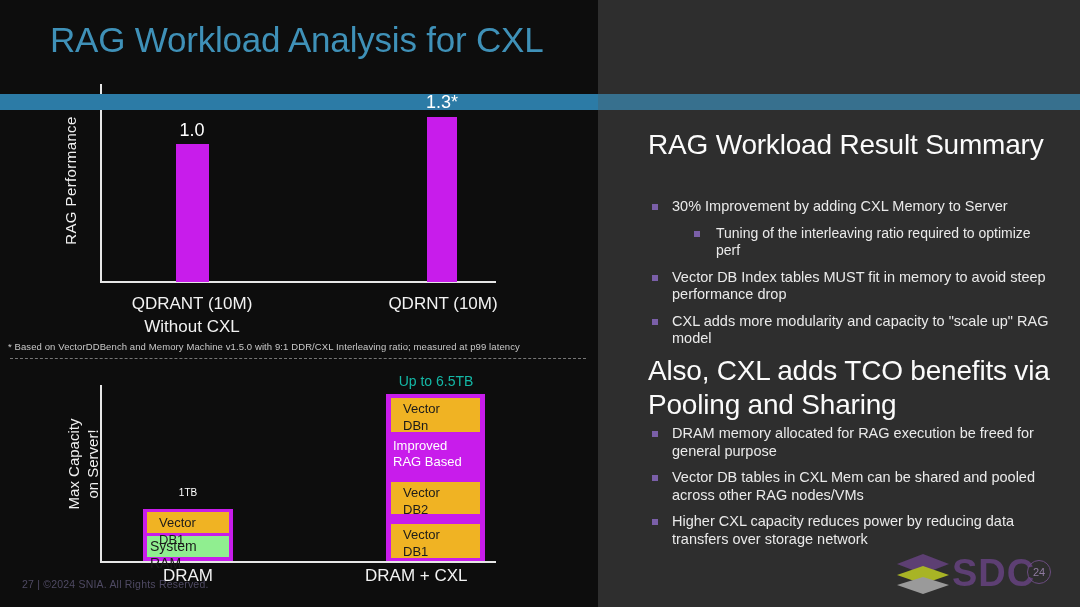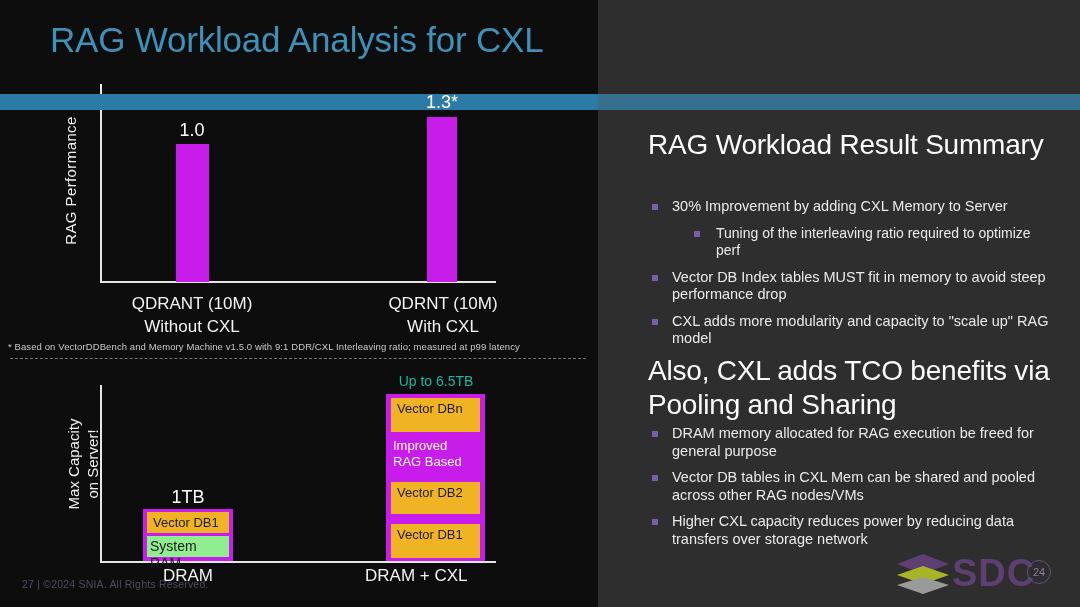--- a/index.html
+++ b/index.html
@@ -190,21 +190,21 @@
     left: 386px; top: 19px;
     width: 99px; height: 167px;
     background: #c81ceb;
     box-sizing: border-box;
     padding: 4px 5px 3px 5px;
   }
   .seg {
     background: #f0b323;
     color: #1b1b1b;
     font-size: 13px;
-    padding: 2px 6px;
+    padding: 2px 12px;
     box-sizing: border-box;
     line-height: 17px;
   }
   .seg-ram {
     background: #90ee90;
     color: #1b1b1b;
     font-size: 14px;
     padding: 2px 3px;
     box-sizing: border-box;
     line-height: 17px;
@@ -214,21 +214,21 @@
     font-size: 13px;
     line-height: 16px;
     padding: 2px 2px;
   }
   .cap-dram {
     position: absolute;
     left: 143px; top: 112px;
     width: 90px;
     text-align: center;
     color: #ffffff;
-    font-size: 18px;
+    font-size: 10px;
   }
   .cap-cxl {
     position: absolute;
     left: 378px; top: -2px;
     width: 116px;
     text-align: center;
     color: #14b8a6;
     font-size: 14px;
   }
   .xcat3 {
@@ -342,21 +342,20 @@
 
     <div class="bar1-val">1.0</div>
     <div class="bar2-val">1.3*</div>
 
     <div class="xcat1">
       <div>QDRANT (10M)</div>
       <div>Without CXL</div>
     </div>
     <div class="xcat2">
       <div>QDRNT (10M)</div>
-      <div>With CXL</div>
     </div>
   </div>
 
   <div class="footnote">* Based on VectorDDBench and Memory Machine v1.5.0 with 9:1 DDR/CXL Interleaving ratio; measured at p99 latency</div>
   <div class="divider"></div>
 
   <div class="chart2">
     <div class="axis-y2"></div>
     <div class="axis-x2"></div>
     <div class="ylabel2">

